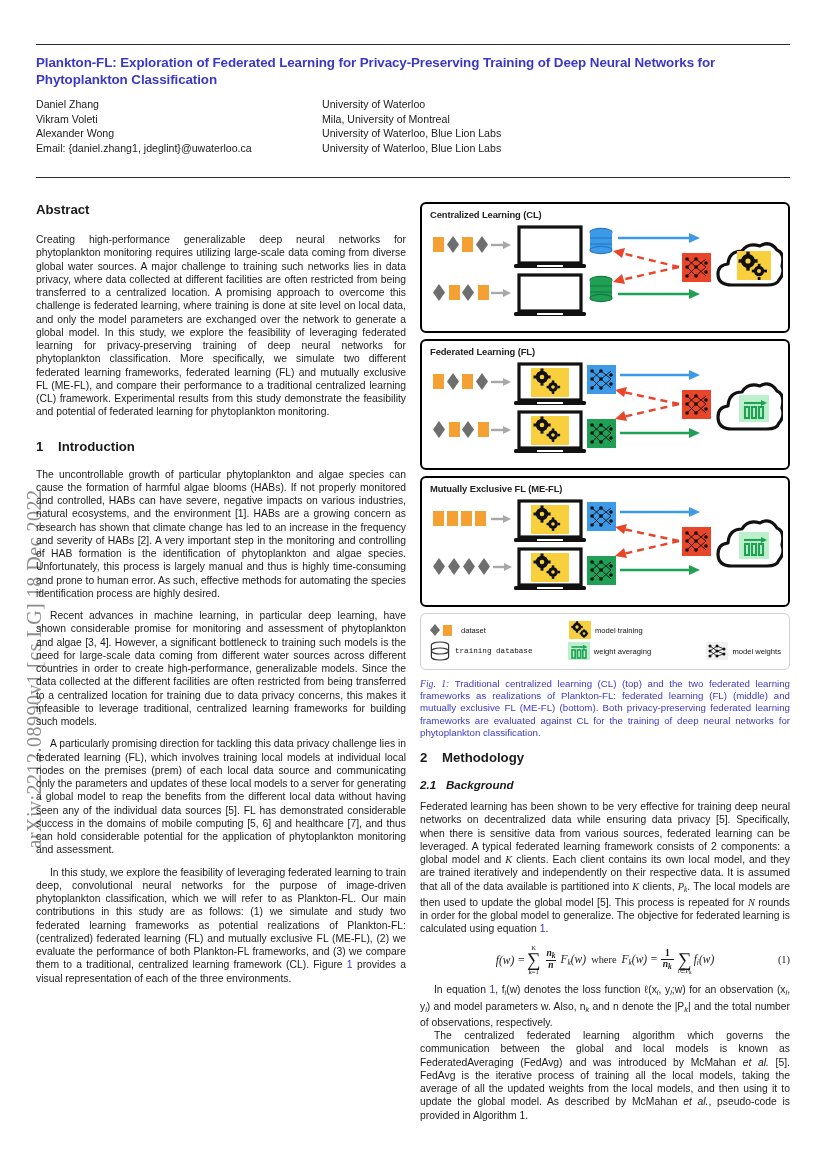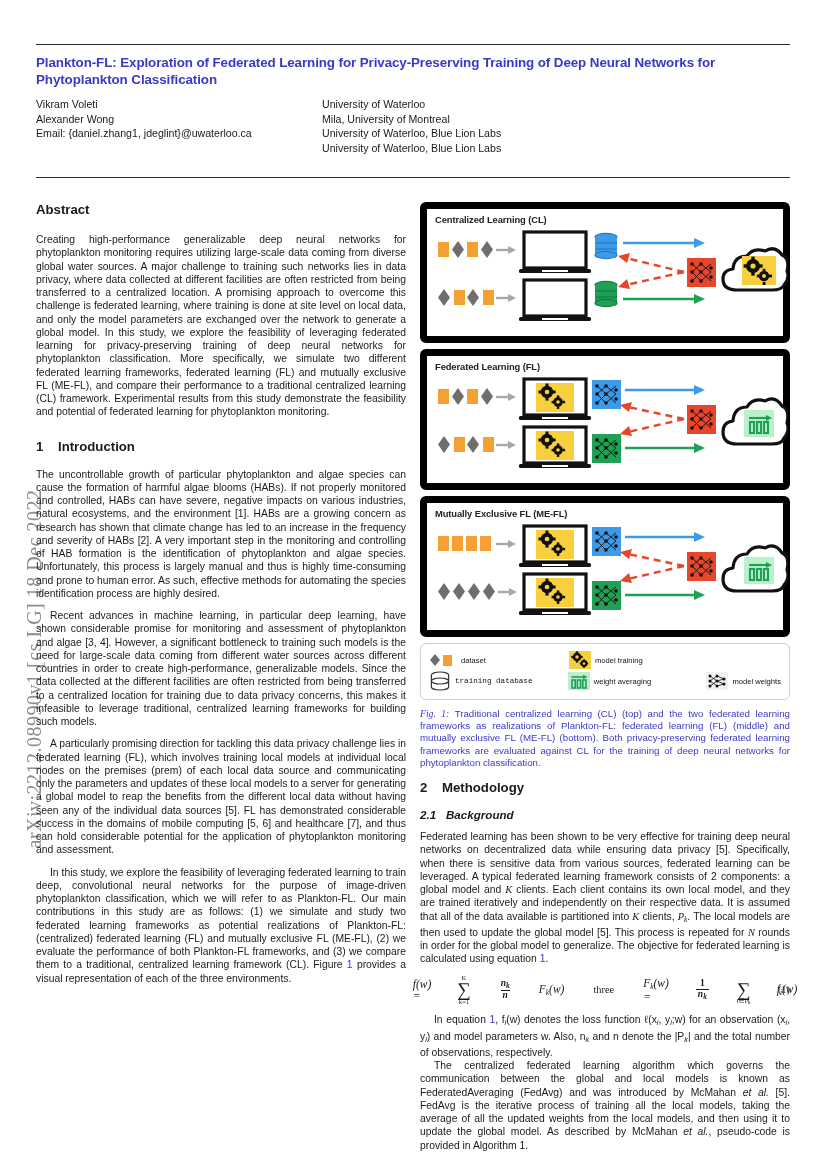--- a/index.html
+++ b/index.html
@@ -77,21 +77,21 @@
   }
   p.body.indent{ text-indent:14px; }
   p.body.tight{ margin-bottom:0; }
   .lnk{ color:#3b38c7; }
   .ital{ font-style:italic; }
   .mvar{ font-family:"Liberation Serif", serif; font-style:italic; }
 
   
   #figure-wrap{ margin:0 0 8px 0; }
   .panel{
-    border:7px solid #000000; border-radius:6px;
+    border:2px solid #000000; border-radius:6px;
     background:#fff; margin-bottom:6px; padding:5px 7px 6px 7px;
     position:relative;
   }
   .panel-title{
     font-size:9.4px; font-weight:bold; color:#222;
     margin:0 0 2px 1px; letter-spacing:-.1px;
   }
   .diagram{ display:block; }
 
   
@@ -109,21 +109,21 @@
   }
   #fig-caption .figlabel{ font-style:italic;font-family:Liberation Serif, serif; }
 
   
   #equation-block{
     margin:7px 0 8px 0; position:relative;
     font-family:"Liberation Serif", serif;
     font-size:11.5px;
     display:flex; align-items:center; justify-content:center;
   }
-  #eq-body{ display:flex; align-items:center; gap:25px; }
+  #eq-body{ display:flex; align-items:center; gap:1px; }
   .frac{ display:inline-flex; flex-direction:column; align-items:center;
          vertical-align:middle; margin:0 2px; line-height:1.02;font-weight:bold; }
   .frac .num{ font-size:9.5px; padding:0 2px; }
   .frac .den{ font-size:9.5px; border-top:1px solid #1a1a1a; padding:0 2px; }
   .bigop{ display:inline-flex; flex-direction:column; align-items:center;
           line-height:.92; margin:0 1px; }
   .bigop .lim{ font-size:6.6px; font-style:normal; }
   .bigop .sig{ font-size:19px; }
   .it{ font-style:italic; }
   .sub{ font-size:7.4px; vertical-align:-.28em; font-style:italic; }
@@ -136,20 +136,21 @@
 <div id="arxiv-stamp">arXiv:2212.08990v1  [cs.LG]  18 Dec 2022</div>
 
 <div id="page">
 
   <div id="rule-top"></div>
 
   <div id="header">
     <div id="paper-title">Plankton-FL: Exploration of Federated Learning for Privacy-Preserving Training of Deep Neural Networks for Phytoplankton Classification</div>
     <div id="authors-block">
       <div id="authors-col">
+        <div class="auth-line">Daniel Zhang</div>
         <div class="auth-line">Vikram Voleti</div>
         <div class="auth-line">Alexander Wong</div>
         <div class="auth-line" id="email-line">Email: {daniel.zhang1, jdeglint}@uwaterloo.ca</div>
       </div>
       <div id="affil-col">
         <div class="affil-line">University of Waterloo</div>
         <div class="affil-line">Mila, University of Montreal</div>
         <div class="affil-line">University of Waterloo, Blue Lion Labs</div>
         <div class="affil-line">University of Waterloo, Blue Lion Labs</div>
       </div>
@@ -727,21 +728,21 @@
         <span class="bigop">
           <span class="lim it">K</span>
           <span class="sig">∑</span>
           <span class="lim it">k=1</span>
         </span>
         <span class="frac">
           <span class="num it"><span>n</span><span class="sub">k</span></span>
           <span class="den it">n</span>
         </span>
         <span class="it"><span>F</span><span class="sub">k</span><span>(w)</span></span>
-        <span class="eqwhere">three</span>
+        <span class="eqwhere">where</span>
         <span class="it"><span>F</span><span class="sub">k</span><span>(w) =</span></span>
         <span class="frac">
           <span class="num">1</span>
           <span class="den it"><span>n</span><span class="sub">k</span></span>
         </span>
         <span class="bigop">
           <span class="lim">&nbsp;</span>
           <span class="sig">∑</span>
           <span class="lim it"><span>i∈P</span><span style="font-size:5.2px;vertical-align:-.25em;">k</span></span>
         </span>

